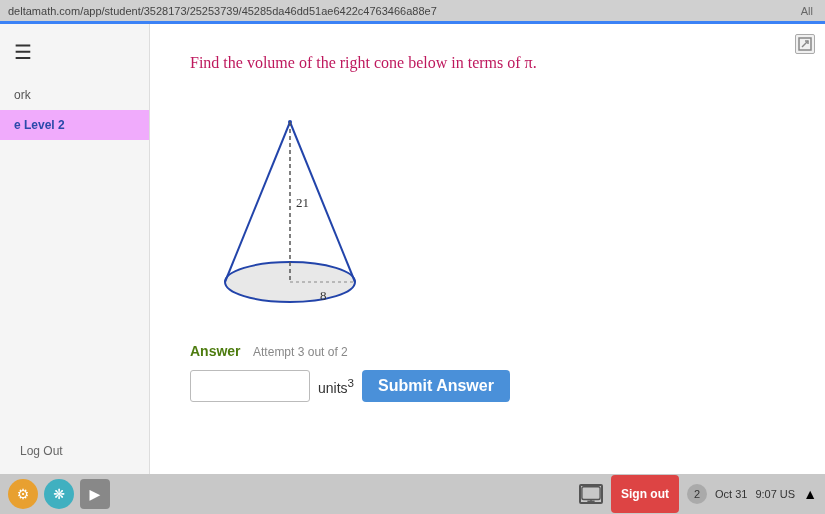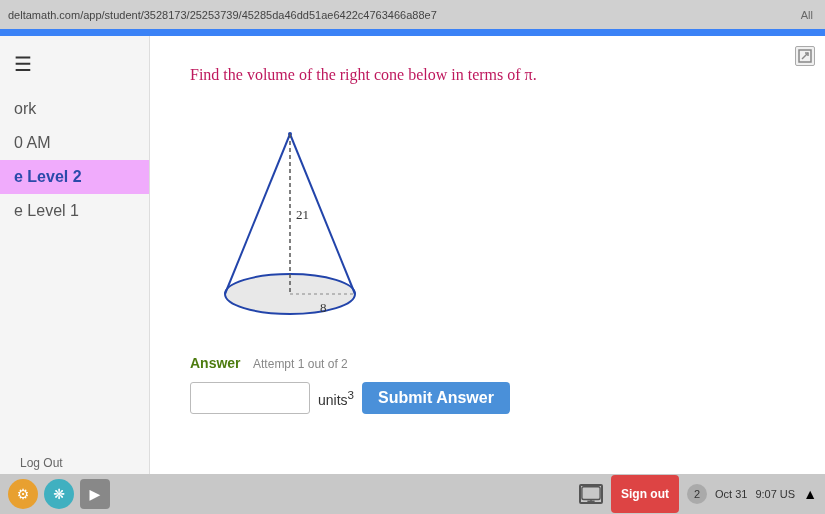--- a/index.html
+++ b/index.html
@@ -8,27 +8,27 @@
       height: 514px;
       overflow: hidden;
       font-family: Arial, sans-serif;
       background: #e8e8e8;
       position: relative;
     }
 
     
     .browser-bar {
       background: #d0d0d0;
-      height: 36px;
+      height: 24px;
       display: flex;
       align-items: center;
       padding: 0 8px;
       font-size: 11px;
       color: #333;
-      border-bottom: 7px solid #3b82f6;
+      border-bottom: 3px solid #3b82f6;
     }
 
     
     .app-container {
       display: flex;
       height: calc(514px - 22px - 40px);
       background: #fff;
     }
 
     
@@ -46,21 +46,21 @@
       padding: 6px 14px;
       color: #333;
     }
 
     .sidebar-nav {
       margin-top: 10px;
     }
 
     .sidebar-item {
       padding: 8px 14px;
-      font-size: 16px;
+      font-size: 12px;
       color: #555;
       cursor: pointer;
     }
 
     .sidebar-item.active {
       background: #f0abfc;
       color: #2a4aaa;
       font-weight: bold;
     }
 
@@ -275,28 +275,22 @@
 <div class="app-container">
 
   <div class="sidebar">
     <div class="sidebar-logo">
       <span>☰</span>
     </div>
     <div class="sidebar-nav">
       <div class="sidebar-item">
         <span>ork</span>
       </div>
-      <div class="sidebar-item">
-        <span>0 AM</span>
-      </div>
       <div class="sidebar-item active">
         <span>e Level 2</span>
-      </div>
-      <div class="sidebar-item">
-        <span>e Level 1</span>
       </div>
     </div>
     <div class="sidebar-logout">
       <span>Log Out</span>
     </div>
   </div>
 
   <div class="main-content">
 
     <div class="expand-icon">
@@ -325,21 +319,21 @@
         <text x="106" y="115" class="cone-label" font-size="14">21</text>
 
         <text x="130" y="208" class="cone-label" font-size="14">8</text>
 
         <line x1="100" y1="190" x2="165" y2="190" stroke="#888" stroke-width="1" stroke-dasharray="3,3"></line>
       </svg>
     </div>
 
     <div class="answer-section">
       <span class="answer-label">Answer</span>
-      <span class="attempt-label">Attempt 1 out of 2</span>
+      <span class="attempt-label">Attempt 3 out of 2</span>
 
       <div class="answer-input-row">
         <input type="text" class="answer-input" value="" style="">
         <span class="units-label">
           <span>units</span><sup>3</sup>
         </span>
         <button class="submit-btn">Submit Answer</button>
       </div>
     </div>
 

